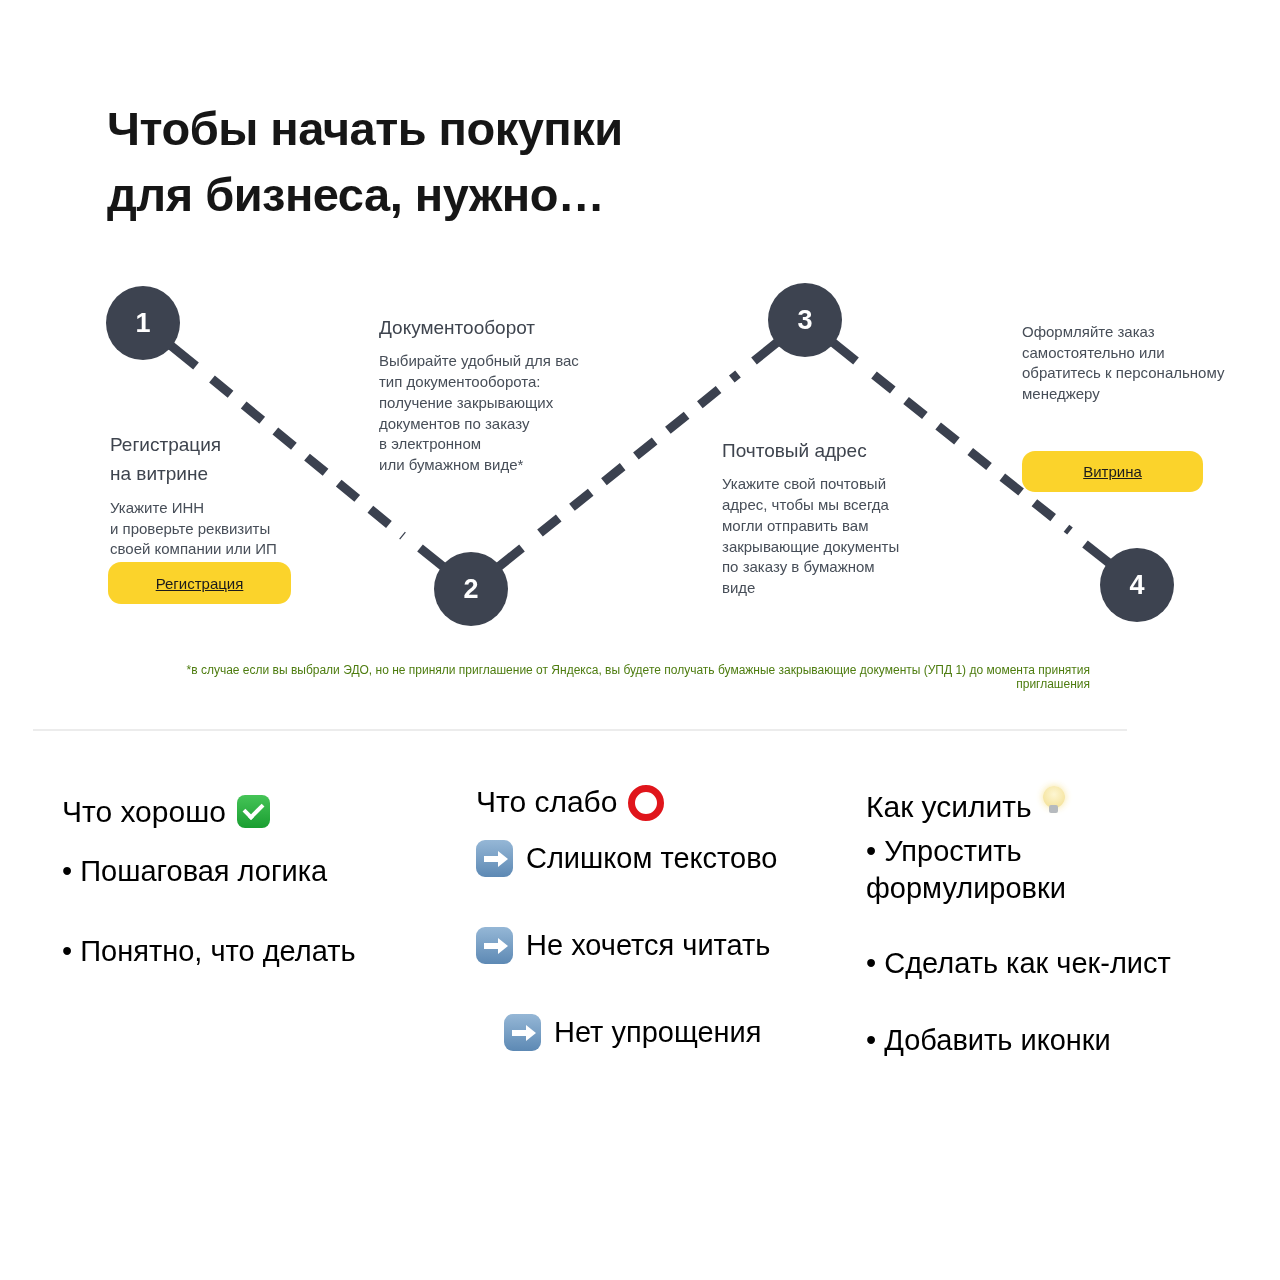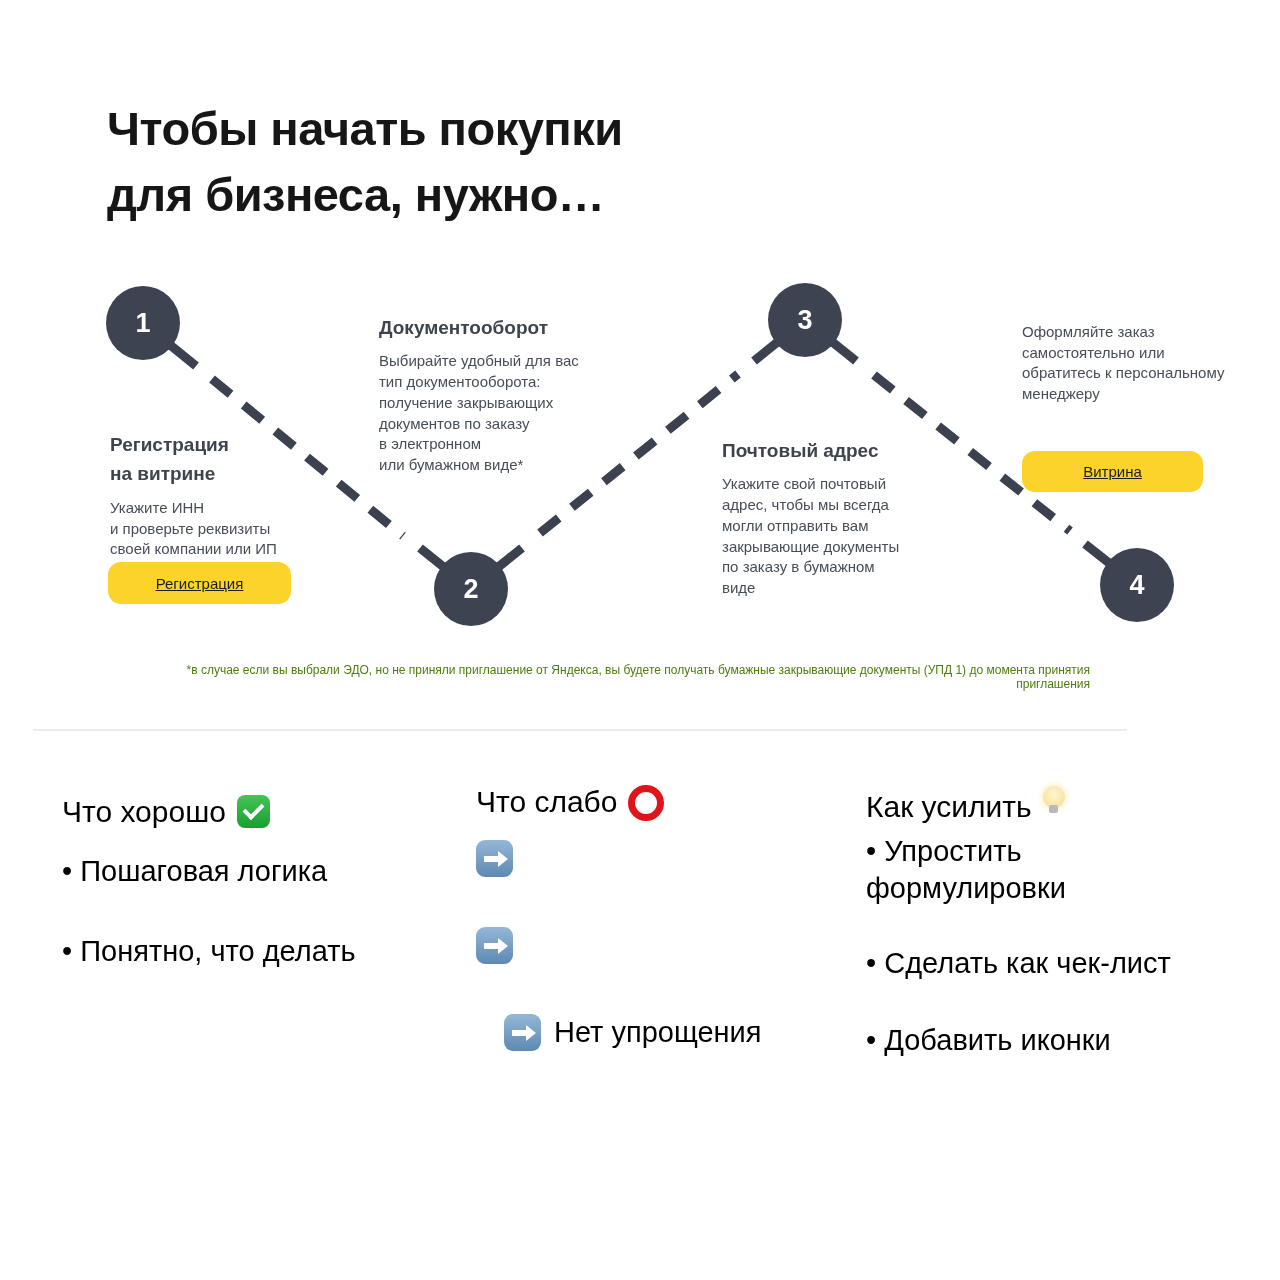--- a/index.html
+++ b/index.html
@@ -22,21 +22,21 @@
   
   .circle{
     width:74px;height:74px;border-radius:50%;background:#3d4350;
     display:flex;align-items:center;justify-content:center;
     color:#ffffff;font-size:27px;font-weight:700;
   }
 
   
   .step{width:250px;}
   .step h3{
-    margin:0;font-size:19px;font-weight:700;color:#3e444e;
+    margin:0;font-size:19px;font-weight:400;color:#3e444e;
     line-height:1.55;white-space:pre-line;
   }
   .step p{
     margin:9px 0 0;font-size:15px;color:#474e58;
     line-height:1.38;white-space:pre-line;
   }
 
   
   .btn{
     position:absolute;border:none;border-radius:13px;background:#fbd32b;
@@ -177,25 +177,27 @@
 <p class="abs rv-item" style="left:62px;top:933px;width:390px;">• Понятно, что делать</p>
 
 <div class="abs rv-heading" style="left:476px;top:785px;">
   <span>Что слабо</span>
   <span class="ic-ring"></span>
 </div>
 <div class="abs rv-row" style="left:476px;top:840px;">
   <span class="ic-arrow">
       <span class="arrow-shape"></span>
     </span>
+  <span class="rv-item">Слишком текстово</span>
 </div>
 <div class="abs rv-row" style="left:476px;top:927px;">
   <span class="ic-arrow">
       <span class="arrow-shape"></span>
     </span>
+  <span class="rv-item">Не хочется читать</span>
 </div>
 <div class="abs rv-row" style="left:504px;top:1014px;">
   <span class="ic-arrow">
       <span class="arrow-shape"></span>
     </span>
   <span class="rv-item">Нет упрощения</span>
 </div>
 
 <div class="abs rv-heading" style="left:866px;top:790px;">
   <span>Как усилить</span>

